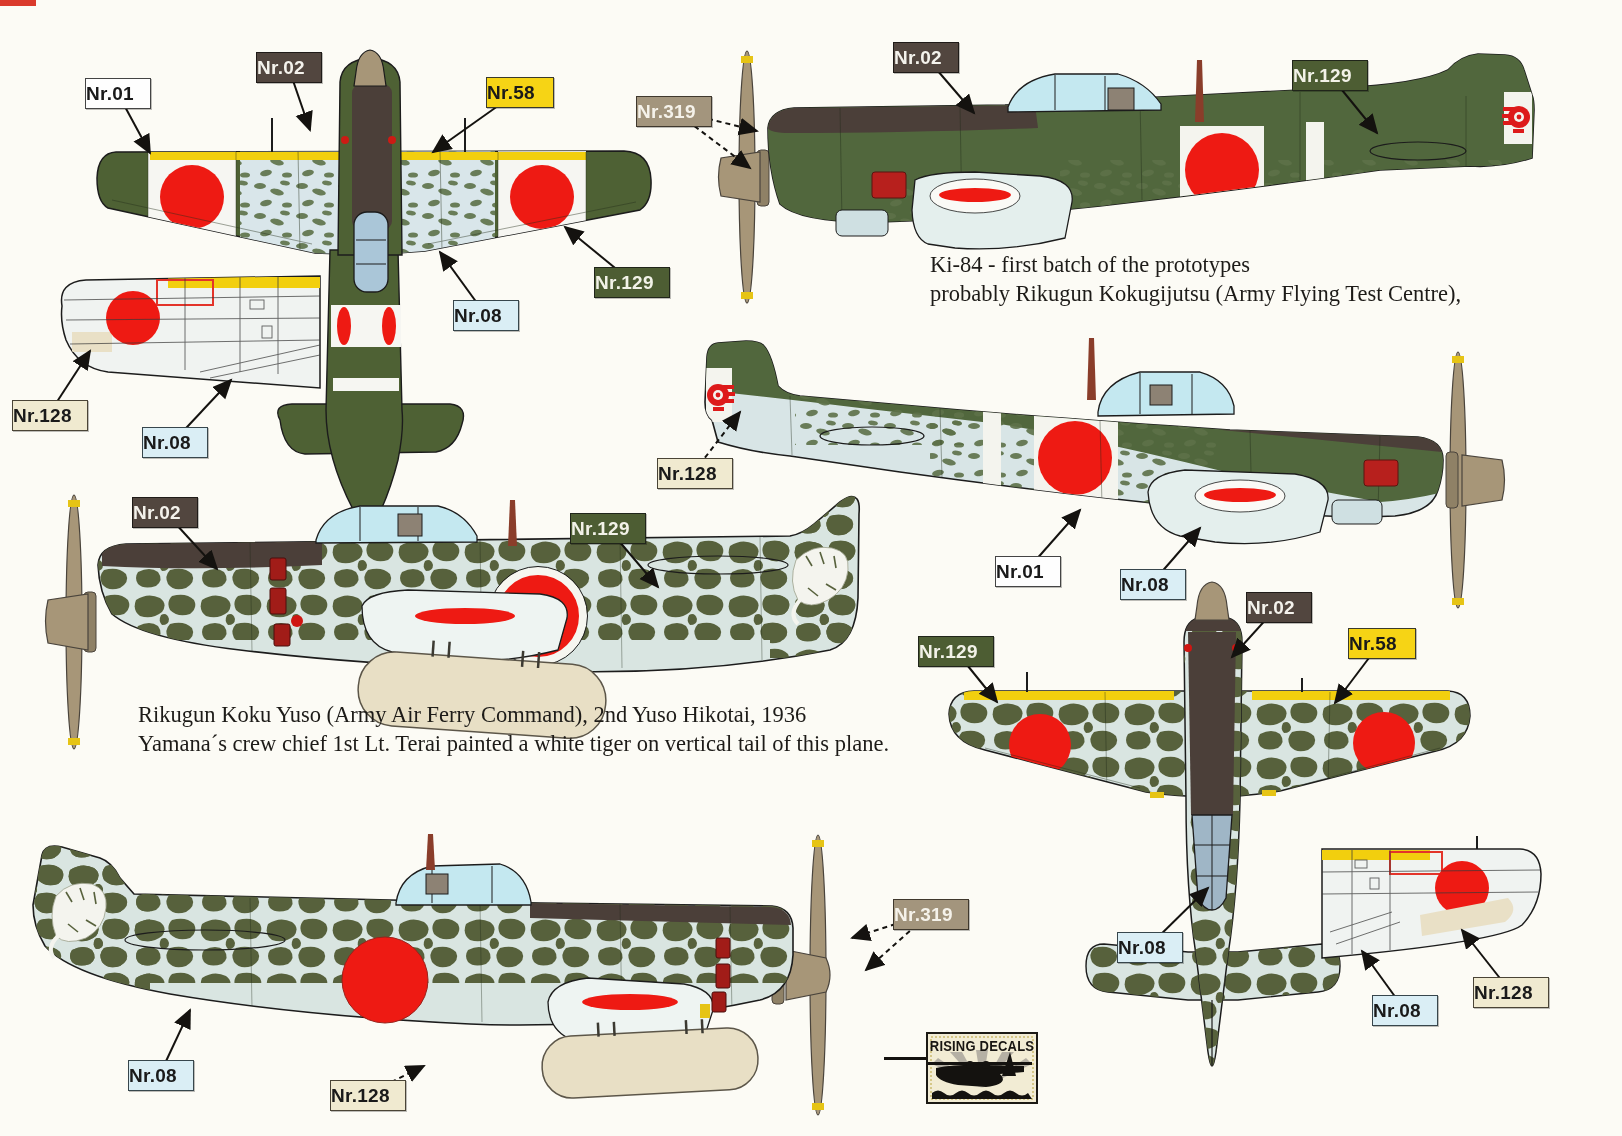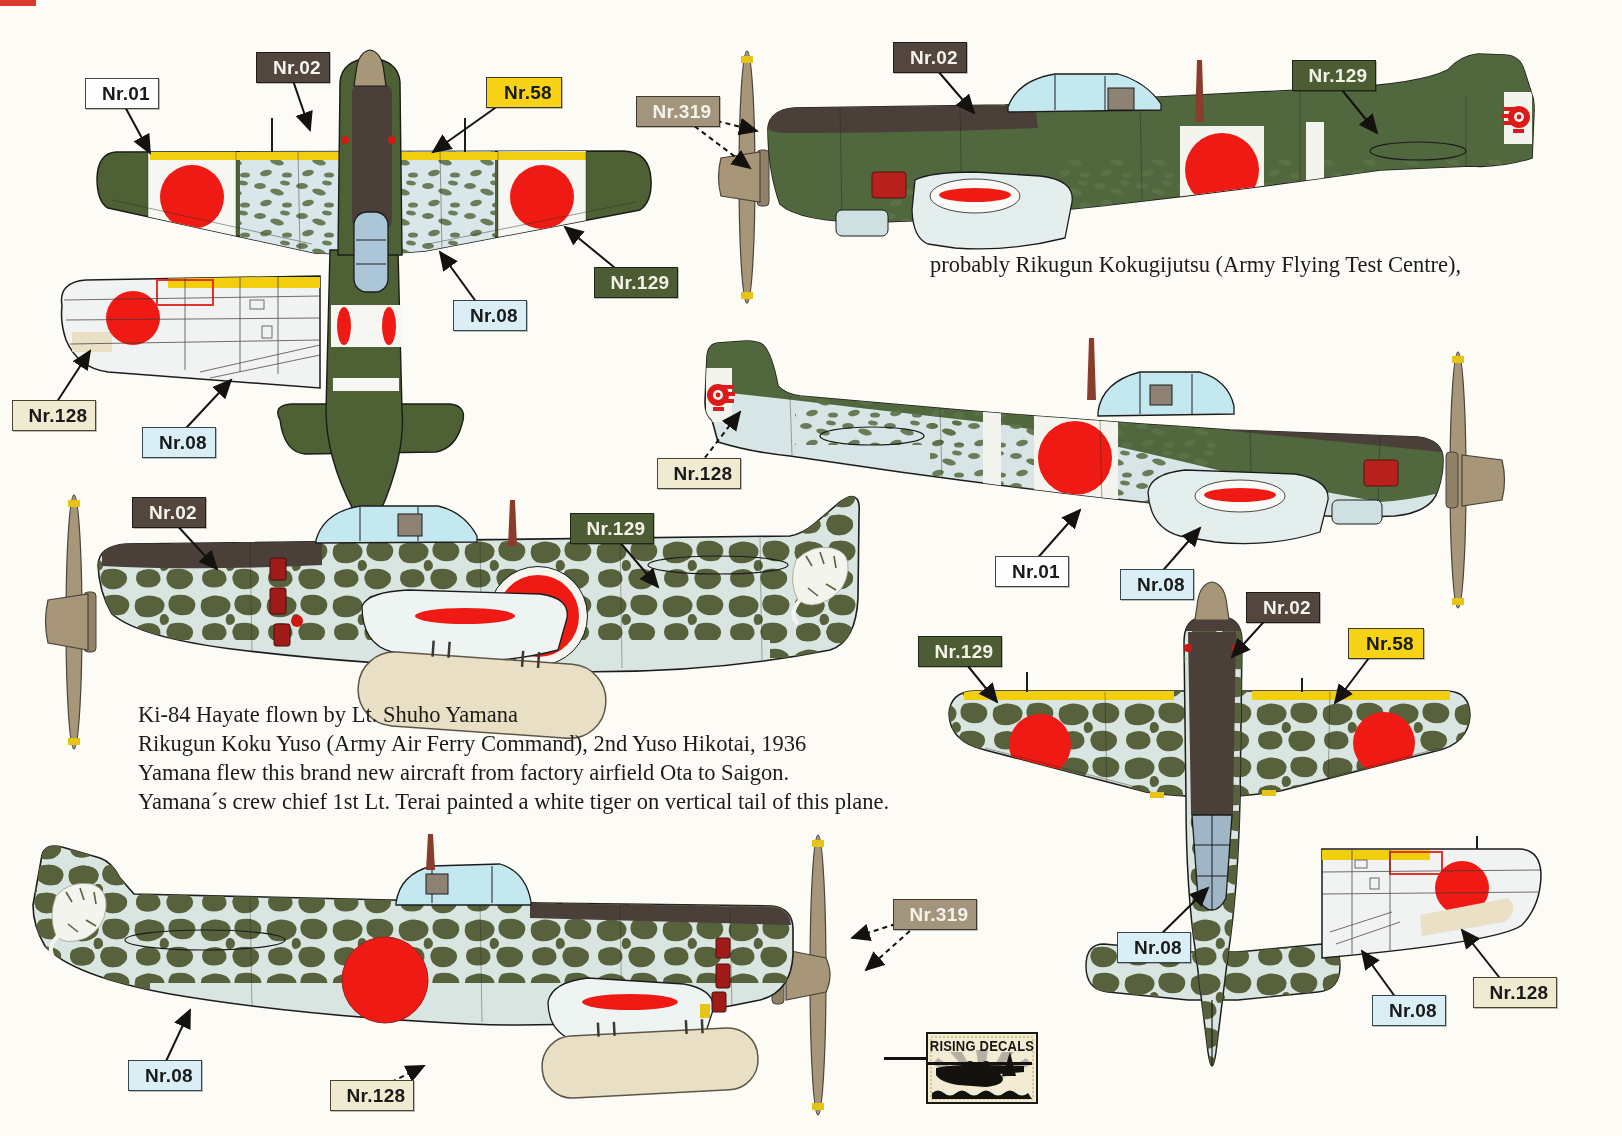--- a/index.html
+++ b/index.html
@@ -3,23 +3,23 @@
 <meta charset="utf-8">
 <style>
   html,body{margin:0;padding:0;background:#e8e8e4;}
   #sheet{
     position:relative;width:1622px;height:1136px;overflow:hidden;
     background:#fcfbf5;
     font-family:"Liberation Sans",sans-serif;
   }
   .plane{position:absolute;}
   .decal-label{
-    position:absolute;height:29px;line-height:29px;text-align:center;
+    position:absolute;height:29px;line-height:29px;text-align:left;
     font-weight:bold;font-size:19px;border:1.5px solid #333;
-    box-shadow:1px 1px 0 rgba(0,0,0,.25);z-index:6;letter-spacing:.3px;padding-left:8px;
+    box-shadow:1px 1px 0 rgba(0,0,0,.25);z-index:6;letter-spacing:.3px;
   }
   .caption{
     position:absolute;z-index:5;color:#1d1b18;
     font-family:"Liberation Serif",serif;font-size:22.5px;line-height:29px;
     white-space:nowrap;
   }
   #arrow-overlay{position:absolute;left:0;top:0;z-index:4;}
   .corner-mark{position:absolute;left:0;top:0;width:36px;height:6px;background:#da3a2c;z-index:7;}
   .logo-wing-line{position:absolute;left:884px;top:1057px;width:46px;height:3px;background:#14120f;z-index:6;}
 </style>
@@ -474,26 +474,25 @@
         <line x1="930" y1="913" x2="852" y2="938" stroke="#14120f" stroke-width="2" marker-end="url(#ah)" stroke-dasharray="5 4"></line>
         <line x1="930" y1="913" x2="866" y2="970" stroke="#14120f" stroke-width="2" marker-end="url(#ah)" stroke-dasharray="5 4"></line>
         <line x1="160" y1="1074" x2="190" y2="1010" stroke="#14120f" stroke-width="2" marker-end="url(#ah)"></line>
         <line x1="367" y1="1094" x2="424" y2="1066" stroke="#14120f" stroke-width="2" marker-end="url(#ah)" stroke-dasharray="5 4"></line>
         <line x1="1404" y1="1009" x2="1362" y2="951" stroke="#14120f" stroke-width="2" marker-end="url(#ah)"></line>
         <line x1="1510" y1="991" x2="1462" y2="930" stroke="#14120f" stroke-width="2" marker-end="url(#ah)"></line>
       </g>
   </svg>
 
 <div class="caption" style="left: 930px; top: 250px;">
+      <div>Ki-84 - first batch of the prototypes</div>
       <div>probably Rikugun Kokugijutsu (Army Flying Test Centre),</div>
     </div>
     <div class="caption" style="left: 138px; top: 700px;">
-      <div>Ki-84 Hayate flown by Lt. Shuho Yamana</div>
       <div>Rikugun Koku Yuso (Army Air Ferry Command), 2nd Yuso Hikotai, 1936</div>
-      <div>Yamana flew this brand new aircraft from factory airfield Ota to Saigon.</div>
       <div>Yamana´s crew chief 1st Lt. Terai painted a white tiger on vertical tail of this plane.</div>
     </div>
     <div class="decal-label" style="left: 85px; top: 78px; width: 64px; background: rgb(254, 254, 254); color: rgb(26, 26, 26); border-color: rgb(68, 68, 68);">Nr.01</div>
     <div class="decal-label" style="left: 256px; top: 52px; width: 64px; background: rgb(82, 70, 63); color: rgb(244, 242, 236); border-color: rgb(31, 27, 24);">Nr.02</div>
     <div class="decal-label" style="left: 486px; top: 77px; width: 66px; background: rgb(246, 212, 21); color: rgb(26, 26, 26); border-color: rgb(58, 58, 42);">Nr.58</div>
     <div class="decal-label" style="left: 594px; top: 267px; width: 74px; background: rgb(77, 93, 51); color: rgb(242, 242, 232); border-color: rgb(32, 37, 26);">Nr.129</div>
     <div class="decal-label" style="left: 453px; top: 300px; width: 64px; background: rgb(218, 238, 245); color: rgb(26, 26, 26); border-color: rgb(55, 70, 76);">Nr.08</div>
     <div class="decal-label" style="left: 12px; top: 400px; width: 74px; background: rgb(240, 234, 208); color: rgb(26, 26, 26); border-color: rgb(74, 68, 54);">Nr.128</div>
     <div class="decal-label" style="left: 142px; top: 427px; width: 64px; background: rgb(218, 238, 245); color: rgb(26, 26, 26); border-color: rgb(55, 70, 76);">Nr.08</div>
     <div class="decal-label" style="left: 636px; top: 96px; width: 74px; background: rgb(163, 149, 125); color: rgb(245, 242, 234); border-color: rgb(63, 56, 45);">Nr.319</div>

